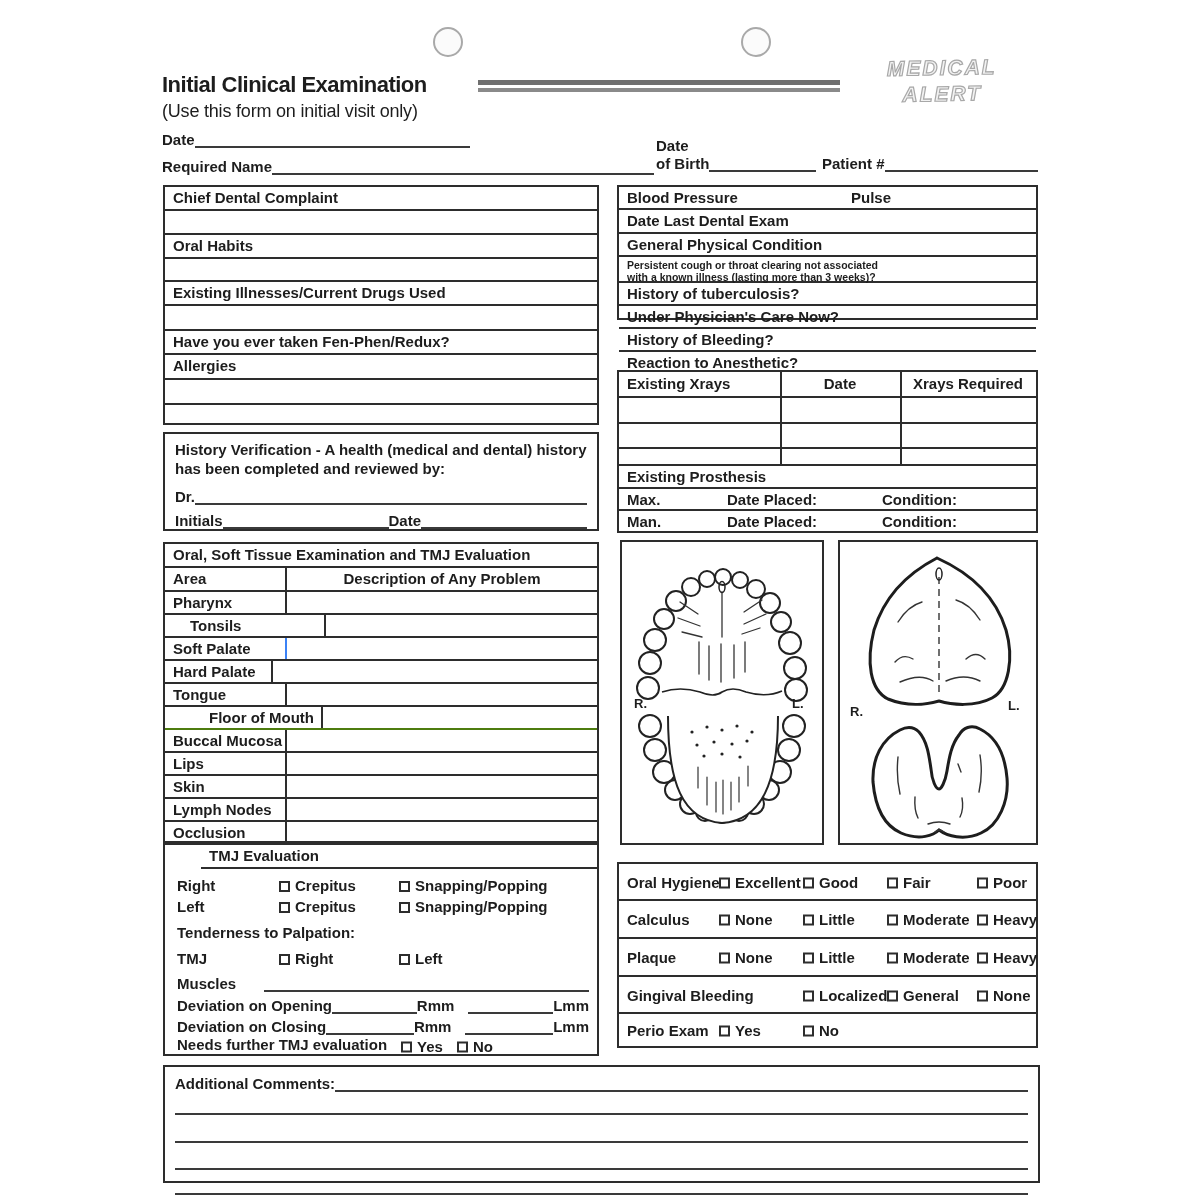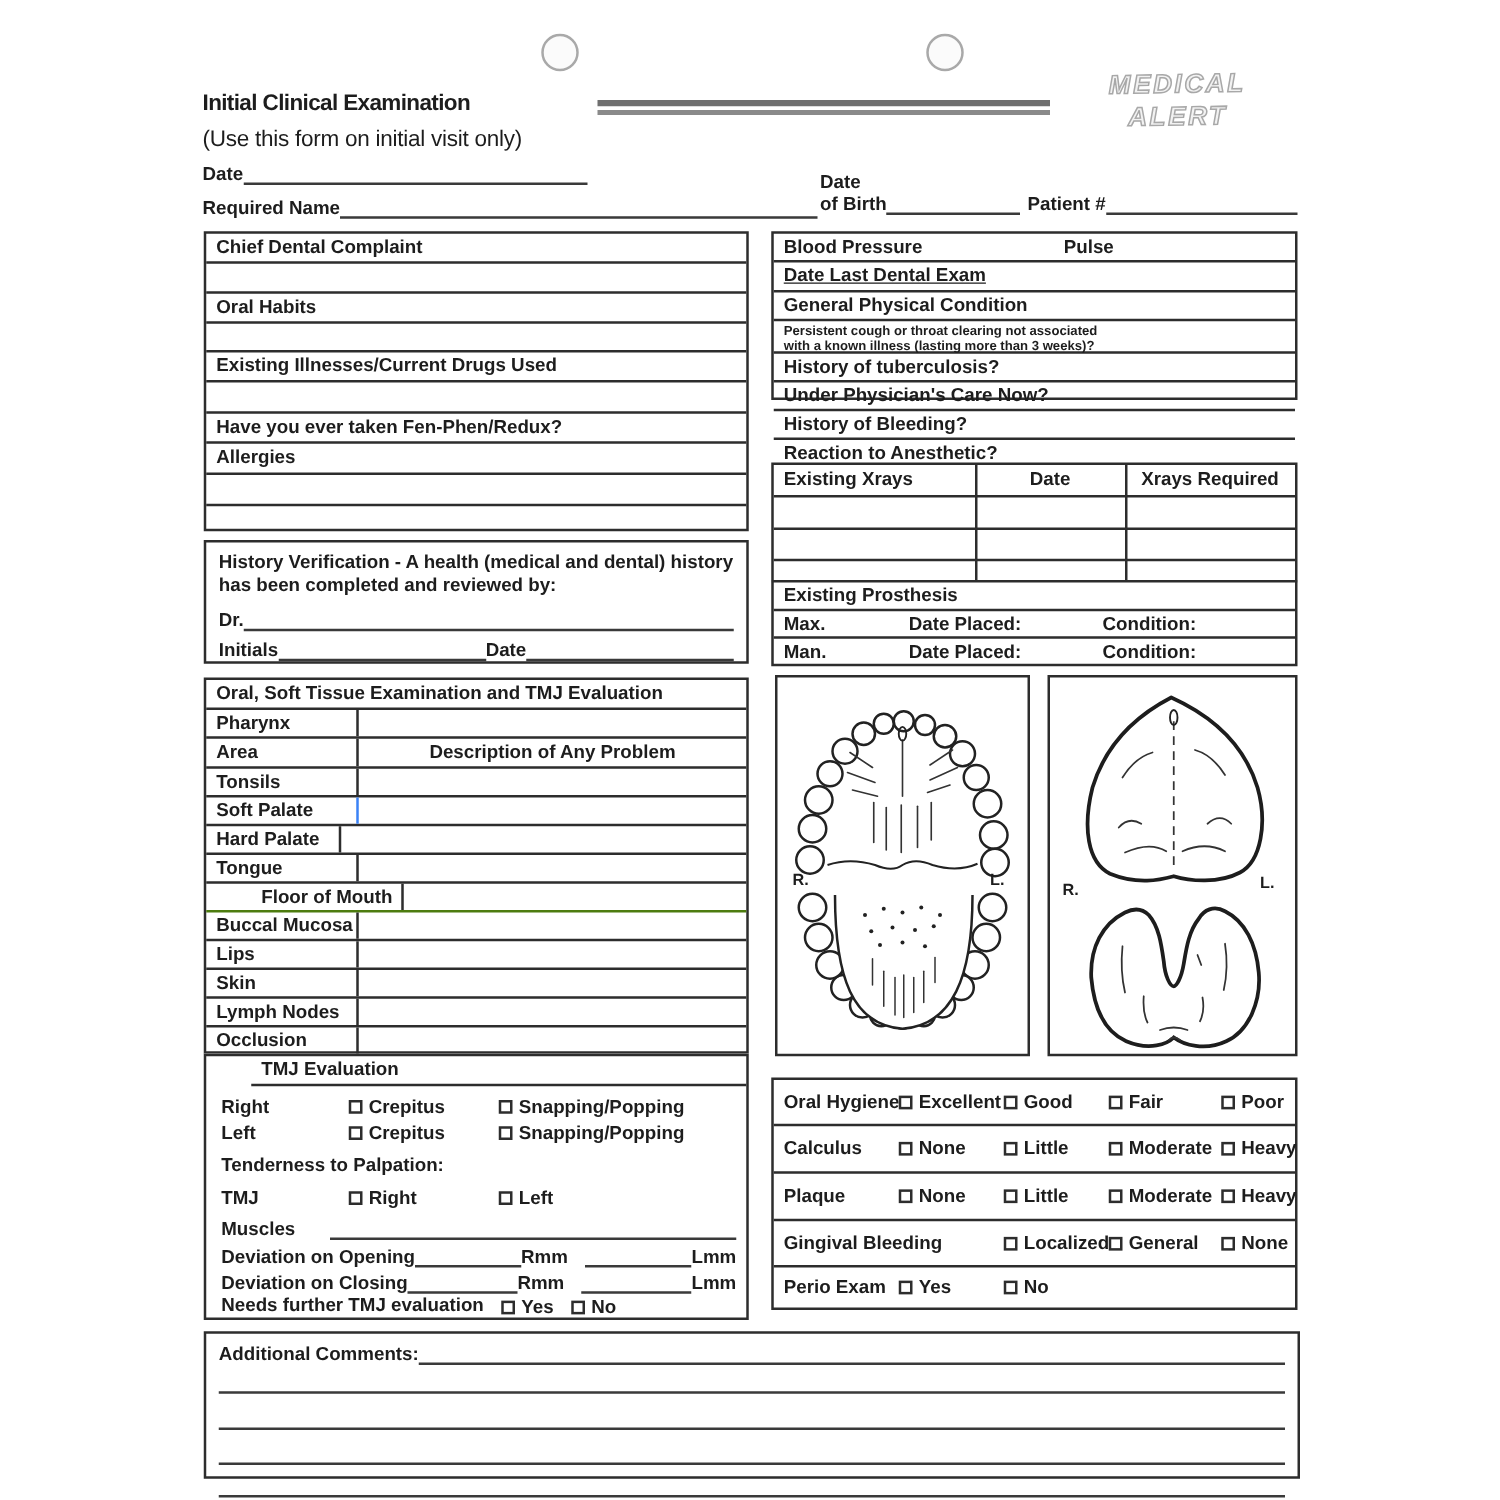--- a/index.html
+++ b/index.html
@@ -18,21 +18,21 @@
   .cb{display:inline-block;width:11px;height:11px;border:2px solid #2d2d2d;
       box-sizing:border-box;margin-right:5px;vertical-align:-1px;background:#fff;}
   .opt{position:absolute;top:50%;transform:translateY(-50%);white-space:nowrap;
        font-weight:700;font-size:15px;}
   .hole{position:absolute;width:30px;height:30px;border-radius:50%;
         border:2px solid #a9a9a9;background:#fbfbfb;box-sizing:border-box;}
   .bar{position:absolute;background:#6f6f6f;}
   .watermark{font-style:italic;font-weight:900;letter-spacing:2px;font-size:21px;
              color:#f2f2f2;-webkit-text-stroke:1.2px #a8a8a8;text-align:center;
              transform:rotate(-1deg);line-height:1.25;}
-  .title{font-weight:700;font-size:18px;letter-spacing:-0.5px;}
+  .title{font-weight:700;font-size:22px;letter-spacing:-0.5px;}
   .subtitle{font-size:18px;font-weight:400;letter-spacing:-0.2px;}
   .tmjrow{position:absolute;left:0;width:100%;height:20px;}
   .tmjrow .c0{position:absolute;left:12px;font-weight:700;font-size:15px;white-space:nowrap;}
   .tmjrow .c1{position:absolute;left:114px;font-weight:700;font-size:15px;white-space:nowrap;}
   .tmjrow .c2{position:absolute;left:234px;font-weight:700;font-size:15px;white-space:nowrap;}
   svg text{font-family:"Liberation Sans",sans-serif;font-weight:700;fill:#1d1d1d;}
 </style>
 </head>
 <body>
 
@@ -92,30 +92,30 @@
     <div class="flexline" style="margin-top:7px;width:412px;">
       <span class="lbl">Initials</span>
       <span class="fill" style="max-width:170px;"></span>
       <span class="lbl">Date</span>
       <span class="fill"></span>
     </div>
   </div>
 
   <div class="abs box" style="left:163px;top:542px;width:436px;height:301px;">
     <div class="rrow lbl" style="height:24px;">Oral, Soft Tissue Examination and TMJ Evaluation</div>
-    <div style="display:flex;height:23px;box-sizing:border-box;border-bottom:2px solid #2d2d2d;">
-        <div class="lbl" style="width:122px;box-sizing:border-box;border-right:2px solid #2d2d2d;padding:2px 0 0 8px;">Pharynx</div>
-        <div style="flex:1;"></div>
-      </div>
     <div style="display:flex;height:24px;box-sizing:border-box;border-bottom:2px solid #2d2d2d;">
       <div class="lbl" style="width:122px;box-sizing:border-box;border-right:2px solid #2d2d2d;padding:2px 0 0 8px;">Area</div>
       <div class="lbl" style="flex:1;text-align:center;padding-top:2px;">Description of Any Problem</div>
     </div>
     <div style="display:flex;height:23px;box-sizing:border-box;border-bottom:2px solid #2d2d2d;">
-        <div class="lbl" style="width:122px;box-sizing:border-box;border-right:2px solid #2d2d2d;padding:2px 0 0 8px;">Tonsils</div>
+        <div class="lbl" style="width:122px;box-sizing:border-box;border-right:2px solid #2d2d2d;padding:2px 0 0 8px;">Pharynx</div>
+        <div style="flex:1;"></div>
+      </div>
+    <div style="display:flex;height:23px;box-sizing:border-box;border-bottom:2px solid #2d2d2d;">
+        <div class="lbl" style="width:144px;box-sizing:border-box;border-right:2px solid #2d2d2d;padding:2px 0 0 8px;margin-left:17px;">Tonsils</div>
         <div style="flex:1;"></div>
       </div>
     <div style="display:flex;height:23px;box-sizing:border-box;border-bottom:2px solid #2d2d2d;">
         <div class="lbl" style="width:122px;box-sizing:border-box;border-right:2px solid #3b82f6;padding:2px 0 0 8px;">Soft Palate</div>
         <div style="flex:1;"></div>
       </div>
     <div style="display:flex;height:23px;box-sizing:border-box;border-bottom:2px solid #2d2d2d;">
         <div class="lbl" style="width:108px;box-sizing:border-box;border-right:2px solid #2d2d2d;padding:2px 2px 0 8px;">Hard Palate</div>
         <div style="flex:1;"></div>
       </div>
@@ -196,21 +196,21 @@
         <span class="opt" style="left:292px;top:10px;"><span class="cb"></span><span>No</span></span>
       </div>
     </div>
   </div>
 
   <div class="abs box" style="left:617px;top:185px;width:421px;height:135px;">
     <div class="rrow lbl" style="height:23px;position:relative;">
       <span>Blood Pressure</span>
       <span class="abs" style="left:232px;top:2px;">Pulse</span>
     </div>
-    <div class="rrow lbl" style="height:24px;text-decoration:underline;">Date Last Dental Exam</div>
+    <div class="rrow lbl" style="height:24px;">Date Last Dental Exam</div>
     <div class="rrow lbl" style="height:23px;">General Physical Condition</div>
     <div class="rrow sm" style="height:26px;padding-top:2px;">
       <div>Persistent cough or throat clearing not associated</div>
       <div>with a known illness (lasting more than 3 weeks)?</div>
     </div>
     <div class="rrow lbl" style="height:23px;">History of tuberculosis?</div>
     <div class="rrow lbl" style="height:23px;">Under Physician's Care Now?</div>
     <div class="rrow lbl" style="height:23px;">History of Bleeding?</div>
     <div class="rrow lbl last" style="height:20px;">Reaction to Anesthetic?</div>
   </div>

